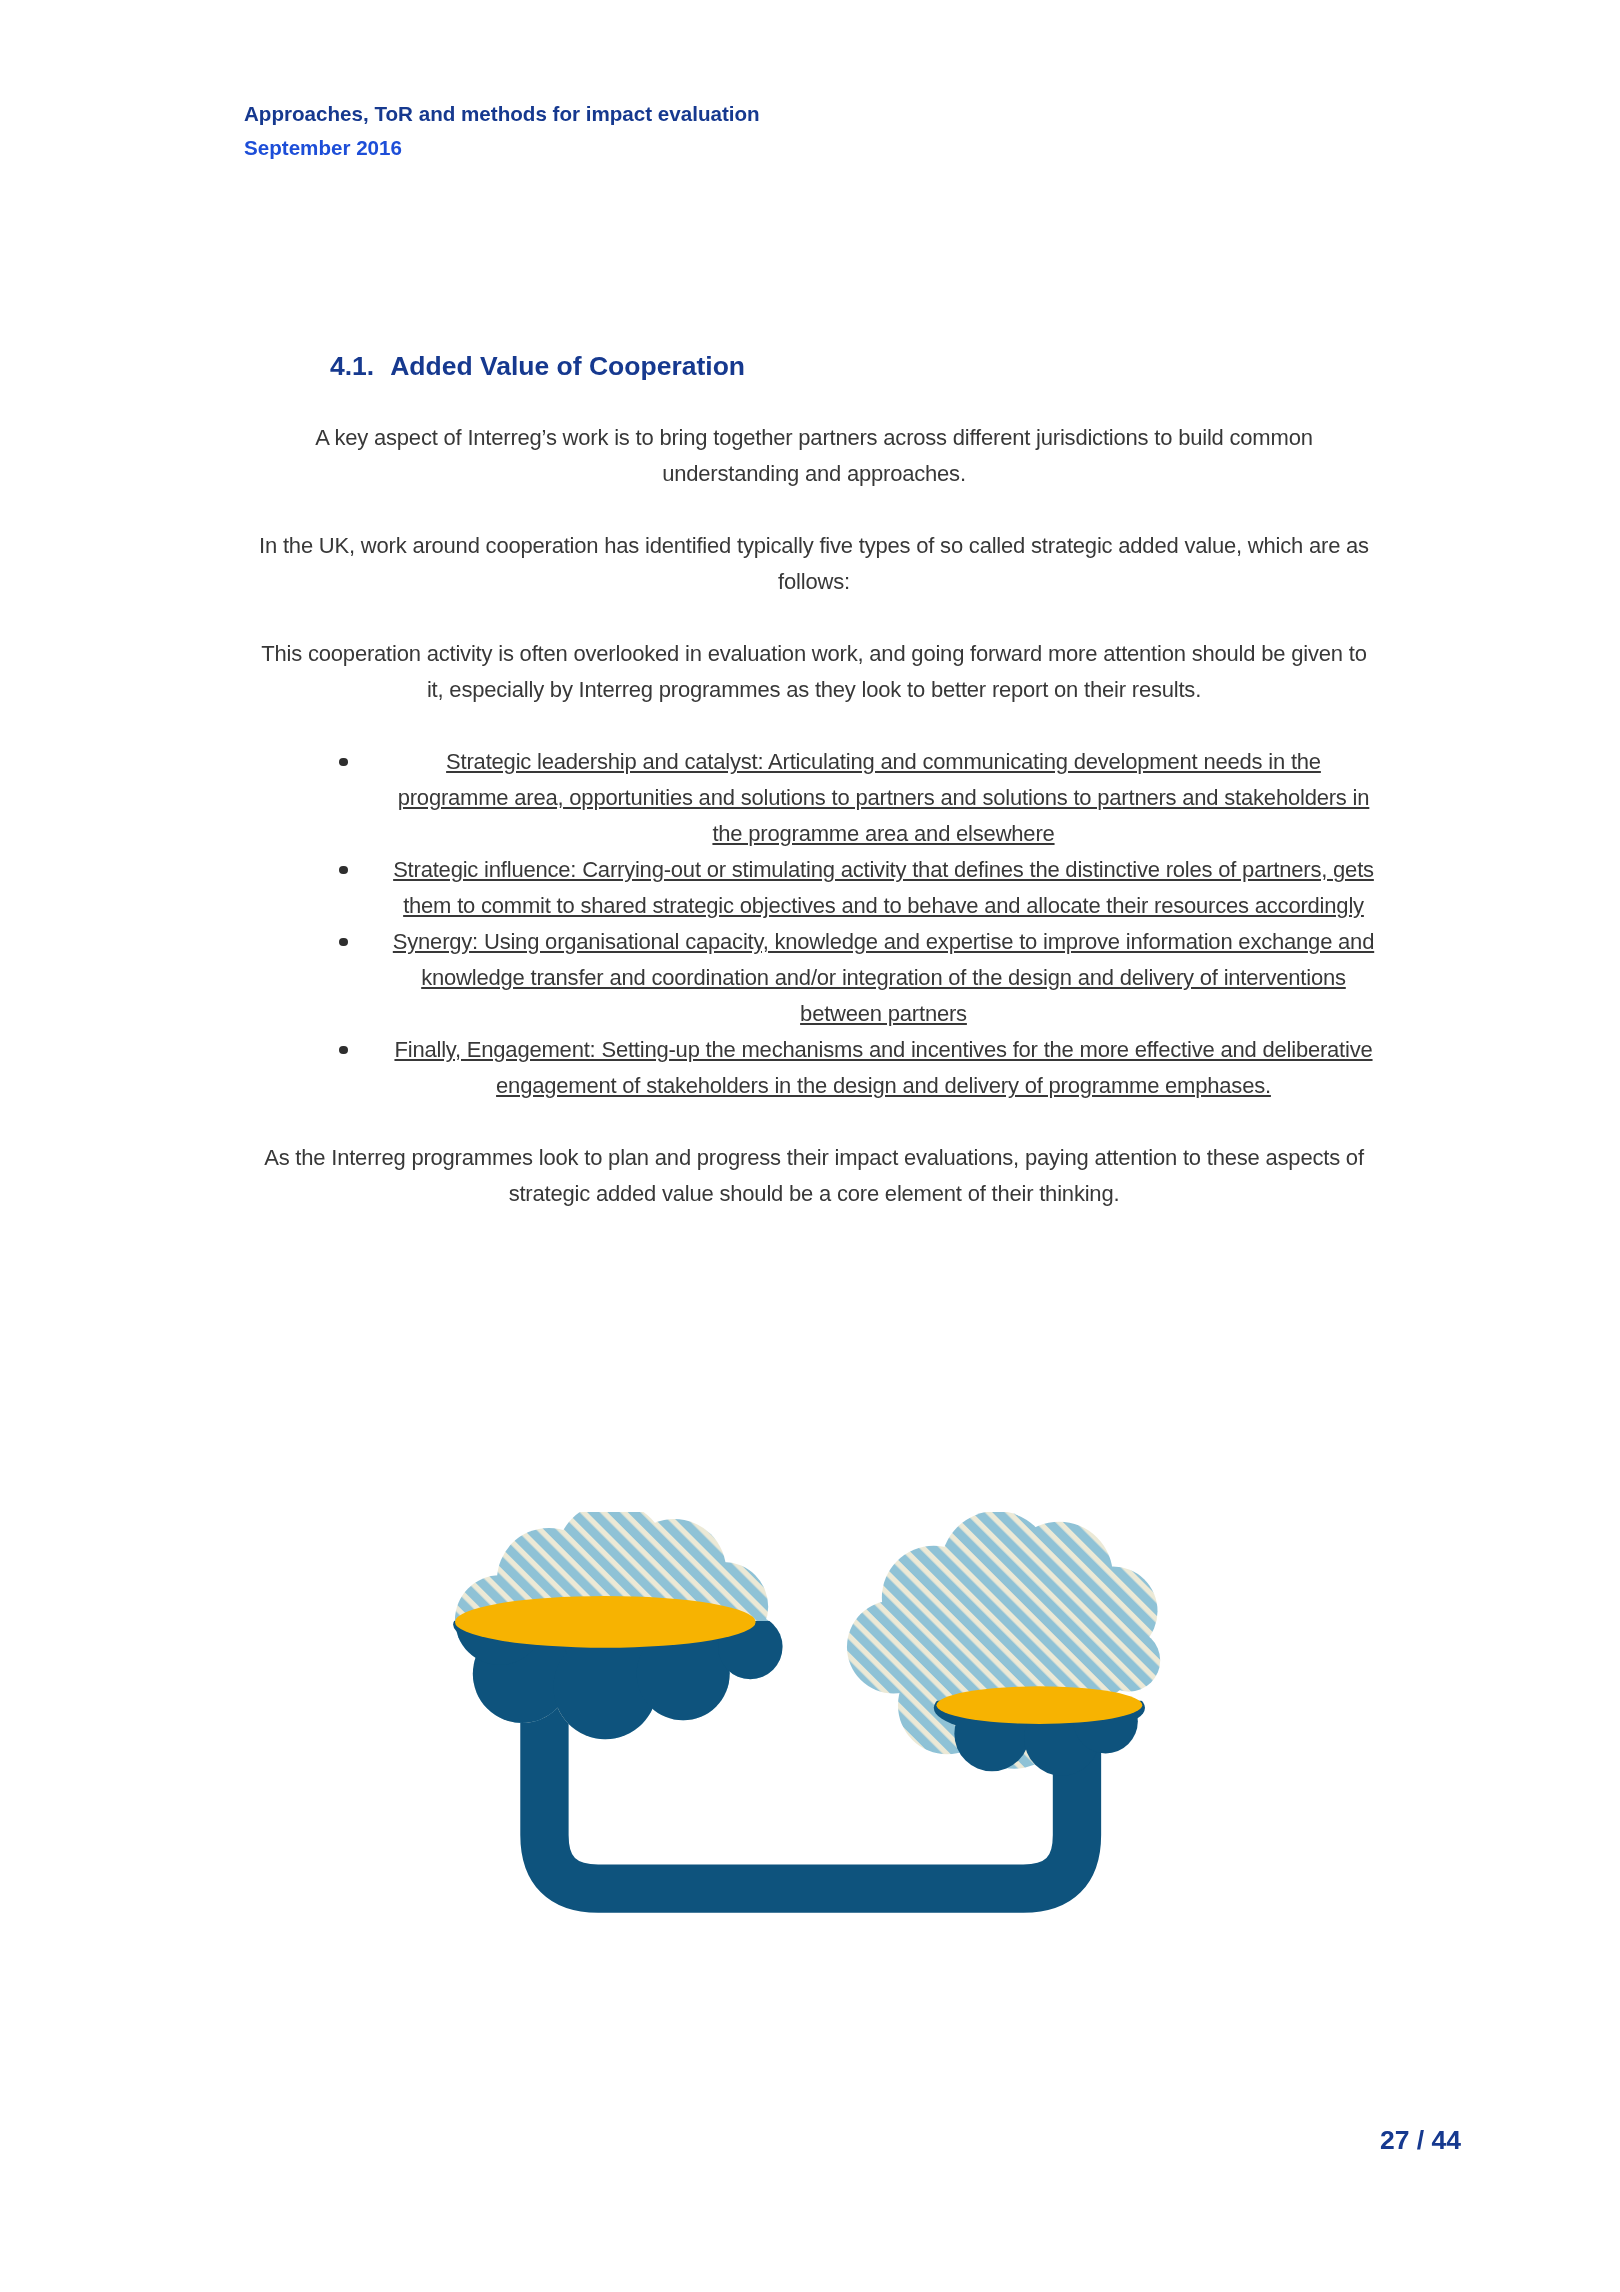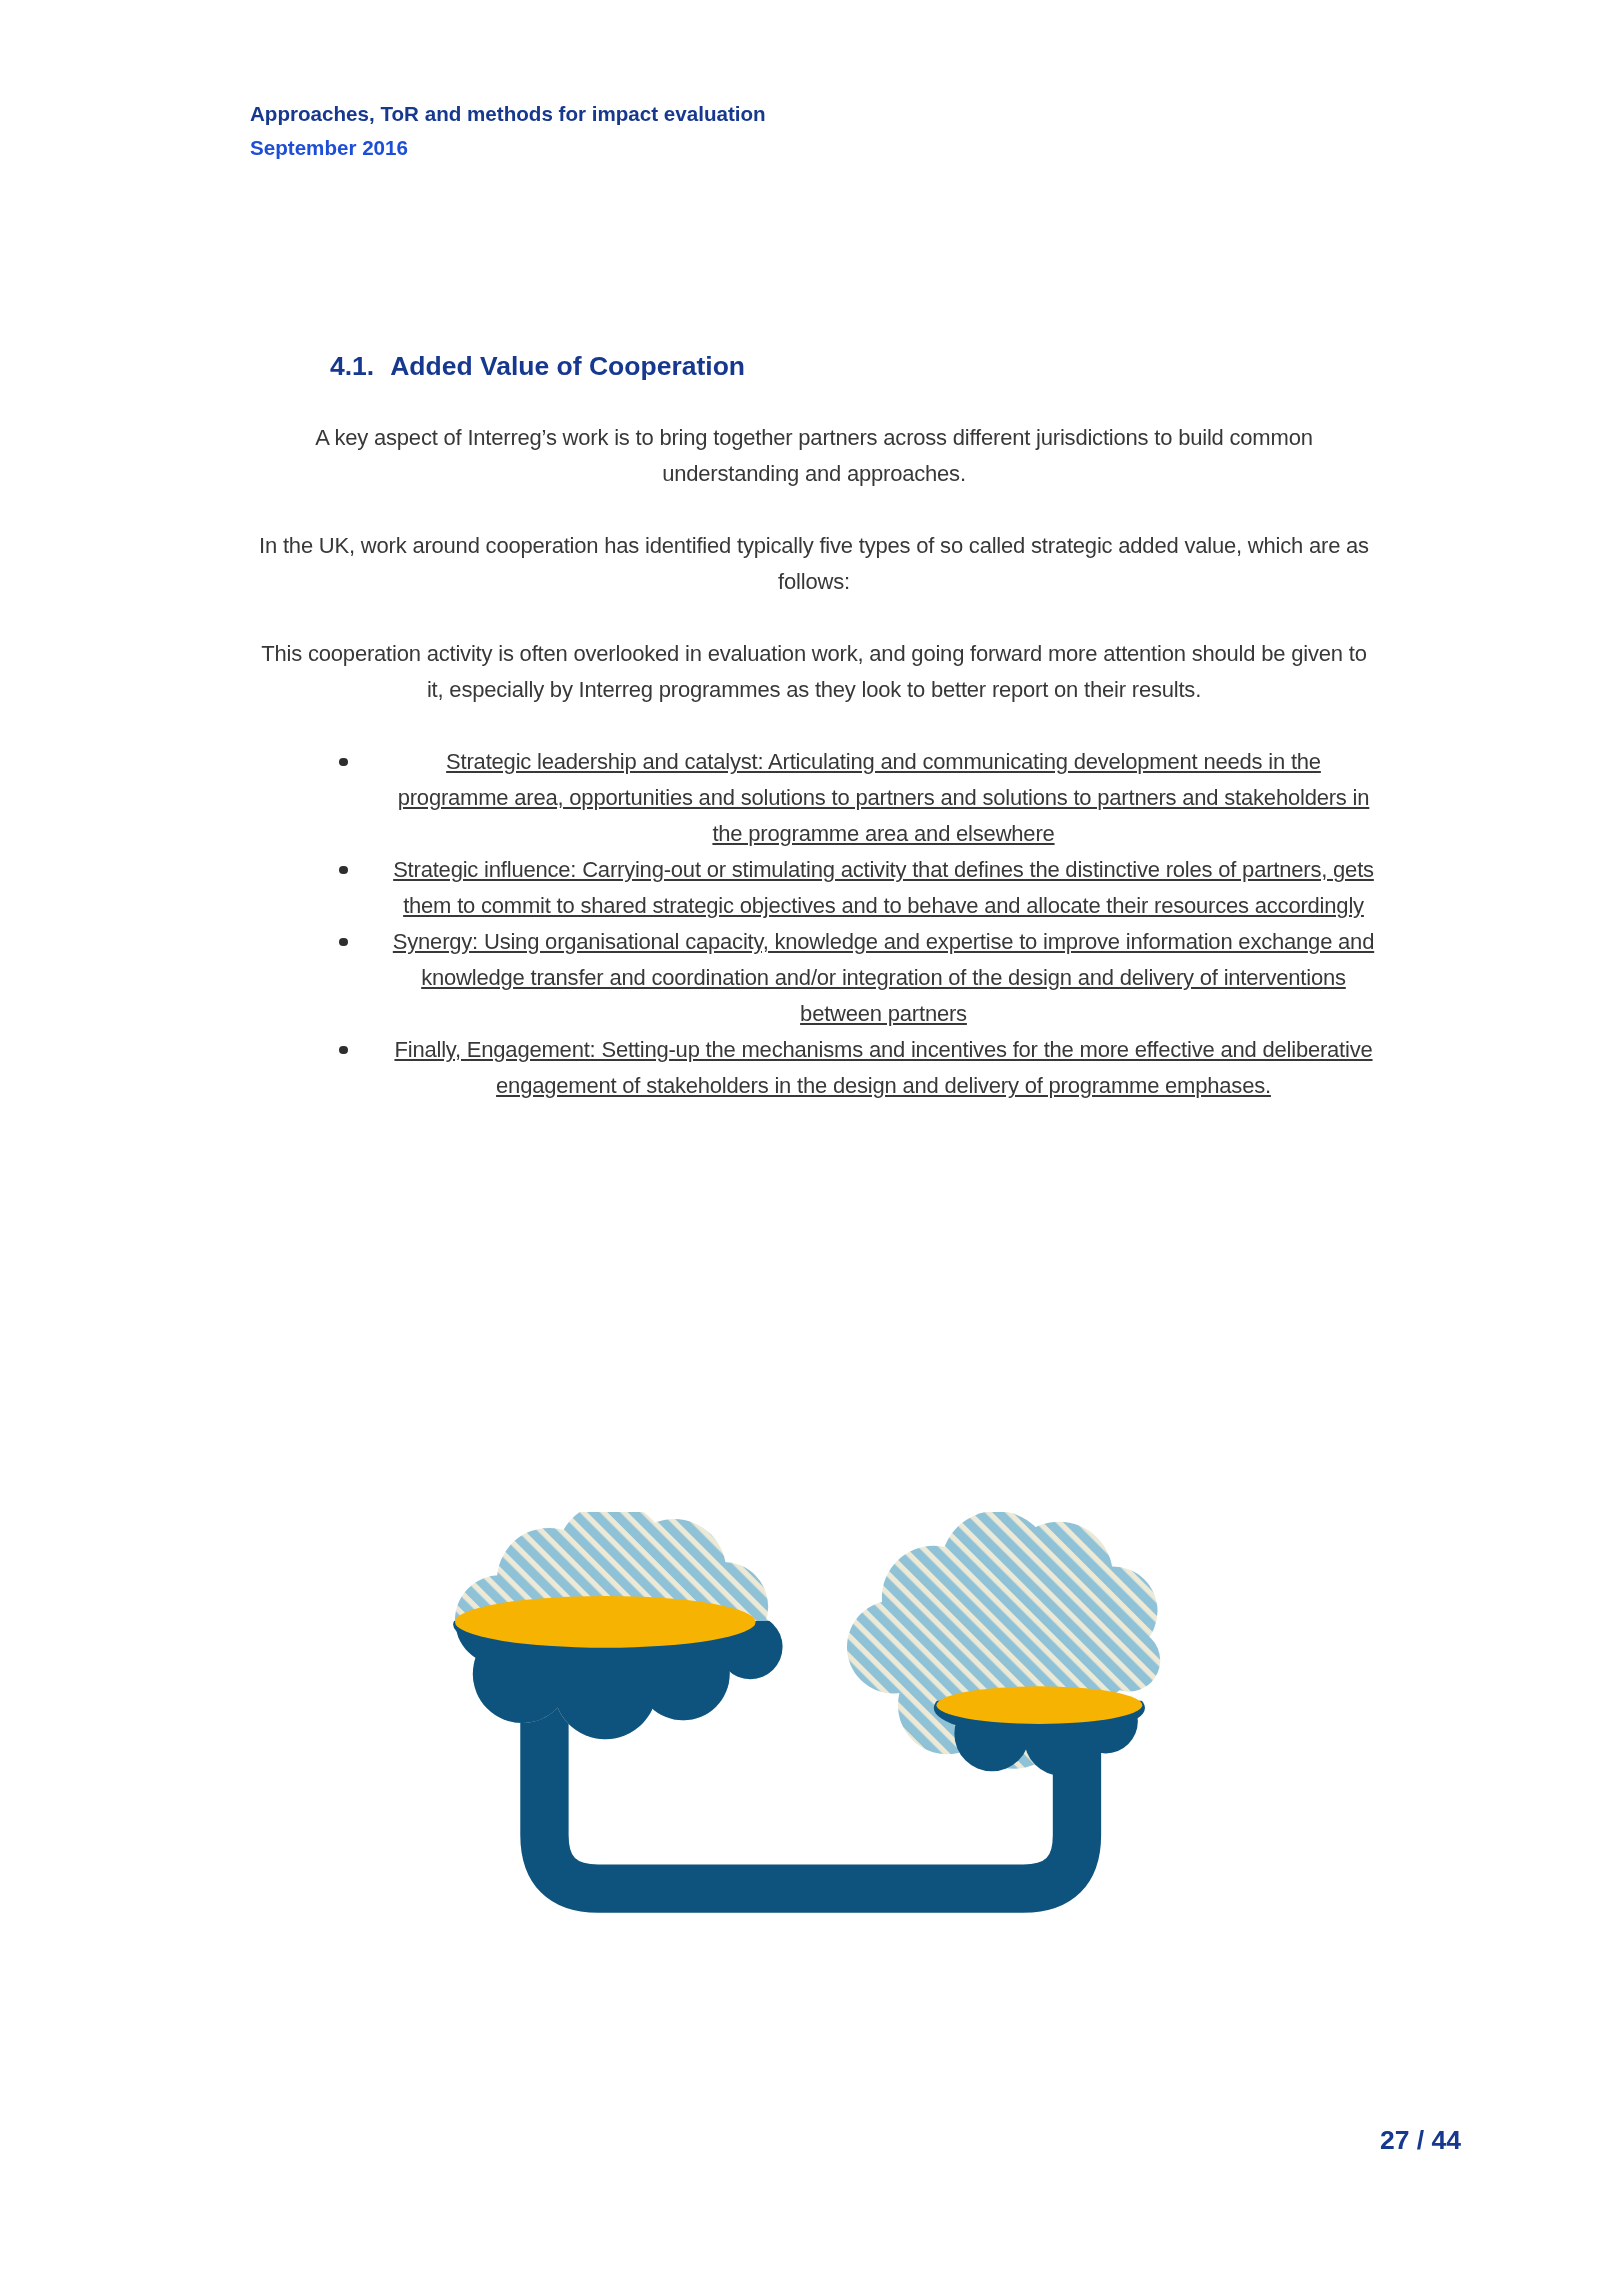--- a/index.html
+++ b/index.html
@@ -16,21 +16,21 @@
   body{font-family:"Liberation Sans", sans-serif;}
   .page{
     position:relative;
     width:1620px;
     height:2293px;
     background:#ffffff;
     overflow:hidden;
   }
   .doc-header{
     position:absolute;
-    left:250px;
+    left:244px;
     top:101px;
   }
   .doc-header .doc-title{
     color:var(--accent);
     font-size:20.6px;
     font-weight:bold;
     letter-spacing:0;
     line-height:25.5px;
   }
   .doc-header .doc-date{
@@ -116,20 +116,21 @@
     <p>In the UK, work around cooperation has identified typically five types of so called strategic added value, which are as follows:</p>
     <p>This cooperation activity is often overlooked in evaluation work, and going forward more attention should be given to it, especially by Interreg programmes as they look to better report on their results.</p>
 
     <ul class="bullet-list">
       <li><span class="dot"></span><span>Strategic leadership and catalyst: Articulating and communicating development needs in the programme area, opportunities and solutions to partners and solutions to partners and stakeholders in the programme area and elsewhere</span></li>
       <li><span class="dot"></span><span>Strategic influence: Carrying-out or stimulating activity that defines the distinctive roles of partners, gets them to commit to shared strategic objectives and to behave and allocate their resources accordingly</span></li>
       <li><span class="dot"></span><span>Synergy: Using organisational capacity, knowledge and expertise to improve information exchange and knowledge transfer and coordination and/or integration of the design and delivery of interventions between partners</span></li>
       <li><span class="dot"></span><span>Finally, Engagement: Setting-up the mechanisms and incentives for the more effective and deliberative engagement of stakeholders in the design and delivery of programme emphases.</span></li>
     </ul>
 
+    <p>As the Interreg programmes look to plan and progress their impact evaluations, paying attention to these aspects of strategic added value should be a core element of their thinking.</p>
   </div>
 
   <div class="illustration">
     <svg width="716" height="431" viewBox="0 0 800 480" xmlns="http://www.w3.org/2000/svg">
       <defs>
         <pattern id="stripes" width="16" height="16" patternUnits="userSpaceOnUse" patternTransform="rotate(-45)">
           <rect width="16" height="16" fill="var(--stripe-cream)"></rect>
           <rect width="10" height="16" fill="var(--stripe-blue)"></rect>
         </pattern>
         <clipPath id="clipL">

